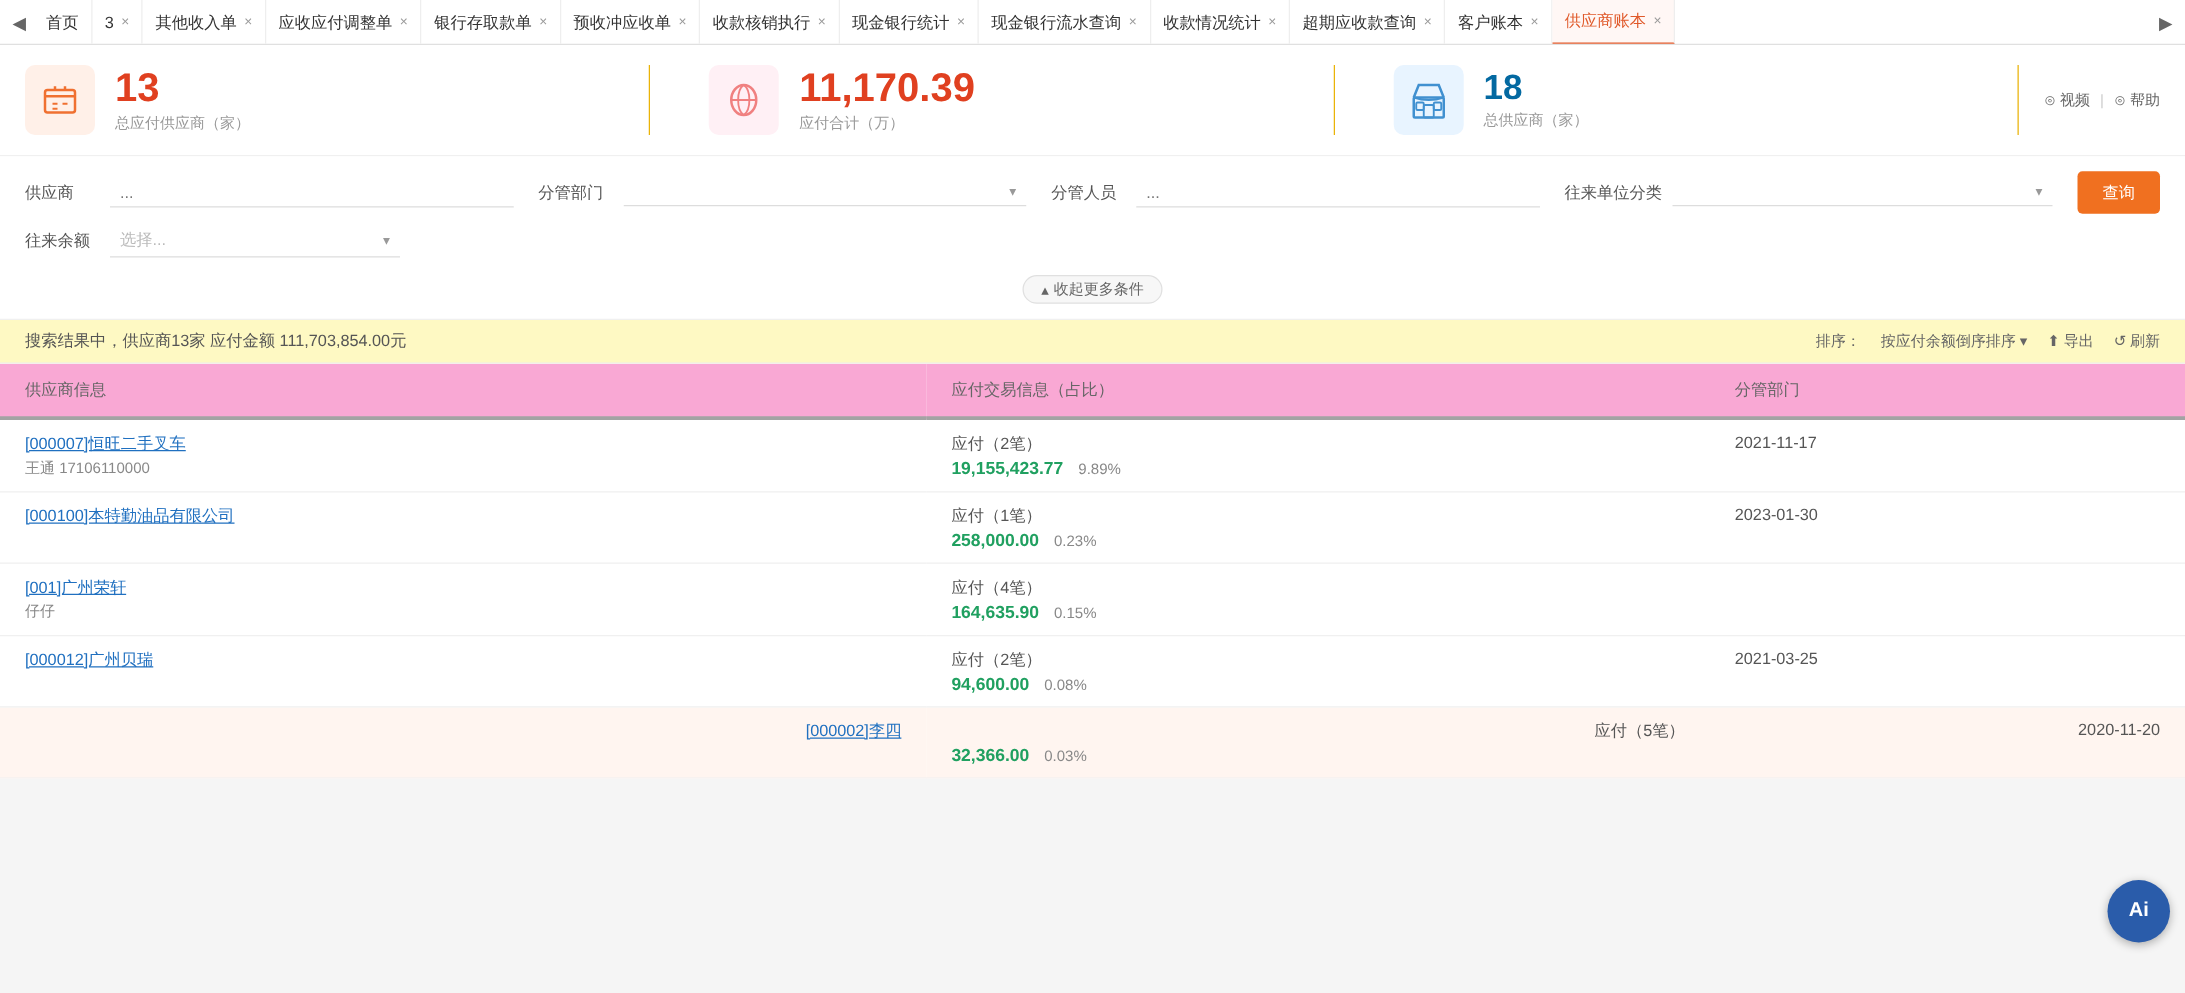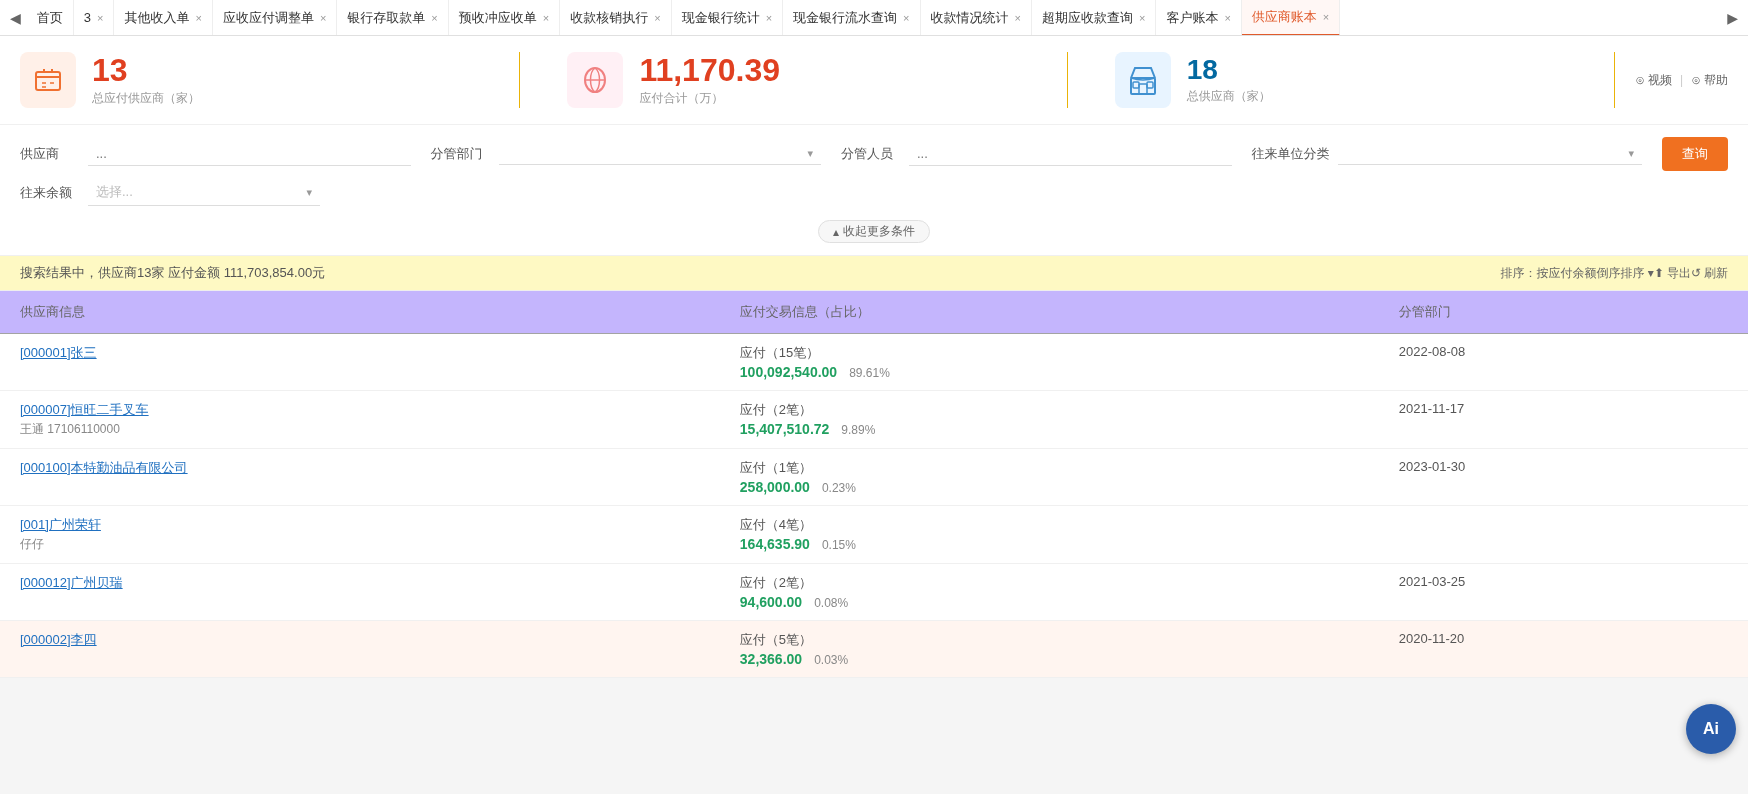--- a/index.html
+++ b/index.html
@@ -176,20 +176,21 @@
       justify-content: space-between;
       padding: 8px 20px;
       background: #fef9c3;
       border-bottom: 1px solid #eee;
       font-size: 13px;
       color: #555;
     }
     .result-actions {
       display: flex;
       align-items: center;
+      gap: 16px;
       font-size: 12px;
       color: #666;
     }
     .result-actions .action-btn {
       display: flex;
       align-items: center;
       gap: 3px;
       cursor: pointer;
       color: #666;
     }
@@ -197,22 +198,22 @@
     
     .table-container {
       background: #fff;
       overflow-x: auto;
     }
     table {
       width: 100%;
       border-collapse: collapse;
     }
     thead tr {
-      background: #c4b5fd;
-      border-bottom: 1px solid #a3a3a3;
+      background: #f9a8d4;
+      border-bottom: 3px solid #a3a3a3;
     }
     thead th {
       padding: 12px 20px;
       text-align: left;
       font-weight: normal;
       color: #666;
       font-size: 13px;
     }
     tbody tr {
       border-bottom: 1px solid #f0f0f0;
@@ -396,37 +397,26 @@
 <div class="table-container">
   <table>
     <thead>
       <tr>
         <th id="th-supplier">供应商信息</th>
         <th id="th-ap">应付交易信息（占比）</th>
         <th id="th-lastpay">分管部门</th>
       </tr>
     </thead>
     <tbody id="table-body">
-    <tr>
-          <td><a class="supplier-link">[000001]张三</a></td>
-          <td>
-            <div class="ap-count">应付（15笔）</div>
-            <div style="display: flex; align-items: baseline;">
-              <span class="ap-amount">100,092,540.00</span>
-              <span class="ap-percent">89.61%</span>
-            </div>
-          </td>
-          <td class="last-pay-date">2022-08-08</td>
-        </tr>
         <tr>
           <td><a class="supplier-link">[000007]恒旺二手叉车</a><div class="supplier-sub">王通  17106110000</div></td>
           <td>
             <div class="ap-count">应付（2笔）</div>
             <div style="display: flex; align-items: baseline;">
-              <span class="ap-amount">15,407,510.72</span>
+              <span class="ap-amount">19,155,423.77</span>
               <span class="ap-percent">9.89%</span>
             </div>
           </td>
           <td class="last-pay-date">2021-11-17</td>
         </tr>
         <tr>
           <td><a class="supplier-link">[000100]本特勤油品有限公司</a></td>
           <td>
             <div class="ap-count">应付（1笔）</div>
             <div style="display: flex; align-items: baseline;">
@@ -451,21 +441,21 @@
           <td><a class="supplier-link">[000012]广州贝瑞</a></td>
           <td>
             <div class="ap-count">应付（2笔）</div>
             <div style="display: flex; align-items: baseline;">
               <span class="ap-amount">94,600.00</span>
               <span class="ap-percent">0.08%</span>
             </div>
           </td>
           <td class="last-pay-date">2021-03-25</td>
         </tr>
-        <tr style="background: rgb(255, 245, 240);">
+        <tr style="background: rgb(255, 245, 240); text-align: right;">
           <td><a class="supplier-link">[000002]李四</a></td>
           <td>
             <div class="ap-count">应付（5笔）</div>
             <div style="display: flex; align-items: baseline;">
               <span class="ap-amount">32,366.00</span>
               <span class="ap-percent">0.03%</span>
             </div>
           </td>
           <td class="last-pay-date">2020-11-20</td>
         </tr>

